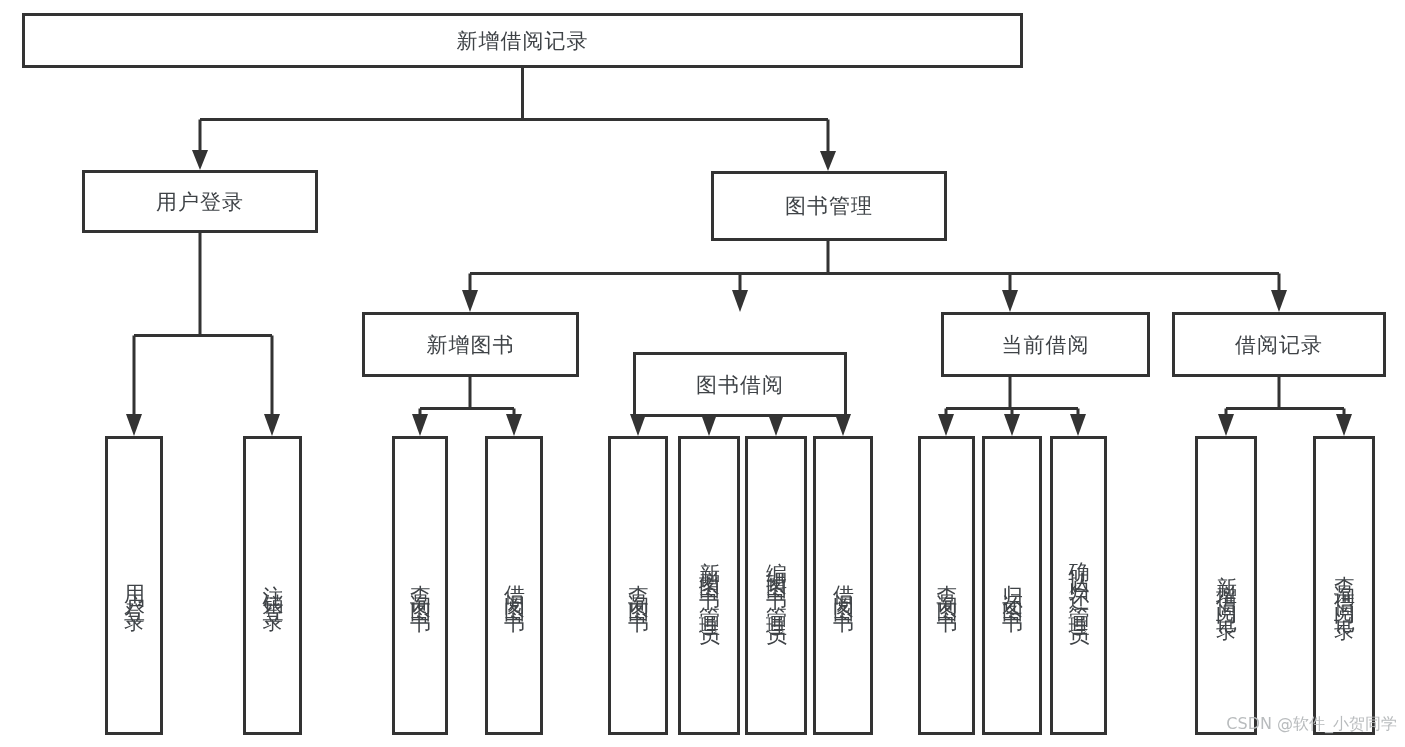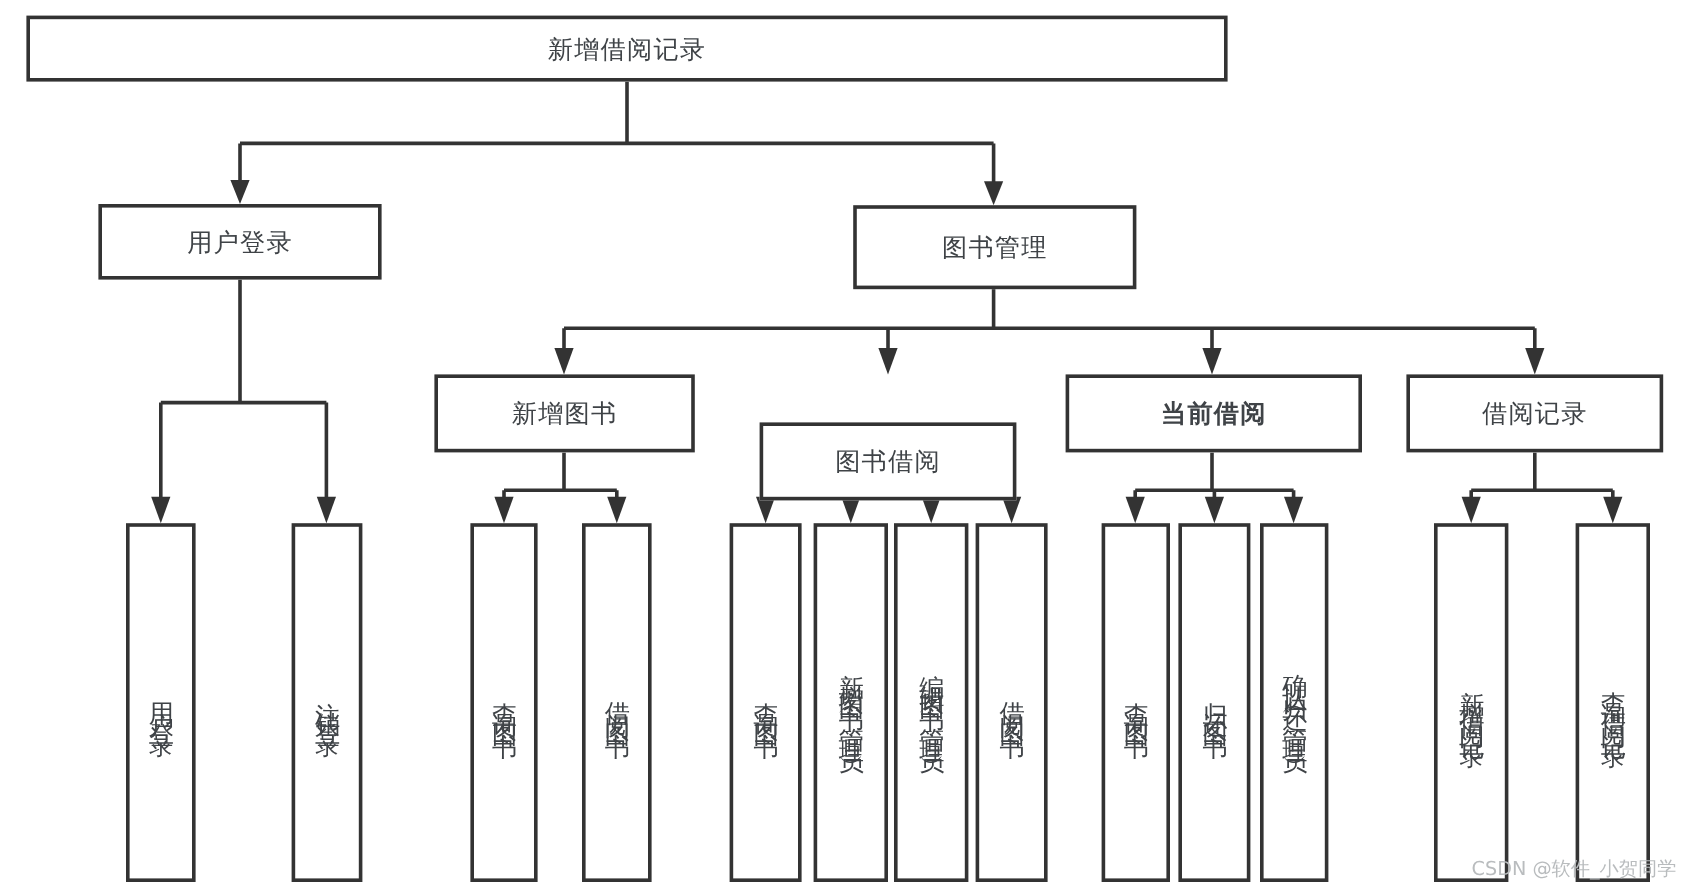--- a/index.html
+++ b/index.html
@@ -60,21 +60,21 @@
   }
   
   .n-root{left:22px;top:13px;width:1001px;height:55px;}
   
   .n-userlogin{left:82px;top:170px;width:236px;height:63px;}
   .n-bookmgmt{left:711px;top:171px;width:236px;height:70px;}
   
   .n-l3{top:312px;height:65px;}
   .n-newbook{left:362px;width:217px;}
   .n-borrowing{left:633px;width:214px;margin-top:40px;}
-  .n-current{left:888px;width:247px;font-weight:bold;}
+  .n-current{left:941px;width:209px;}
   .n-records{left:1172px;width:214px;}
   
   .vnode{top:436px;height:299px;}
   .v-a1{left:105px;width:58px;}
   .v-a2{left:243px;width:59px;}
   .v-b1{left:392px;width:56px;}
   .v-b2{left:485px;width:58px;}
   .v-c1{left:608px;width:60px;}
   .v-c2{left:678px;width:62px;}
   .v-c3{left:745px;width:62px;}

